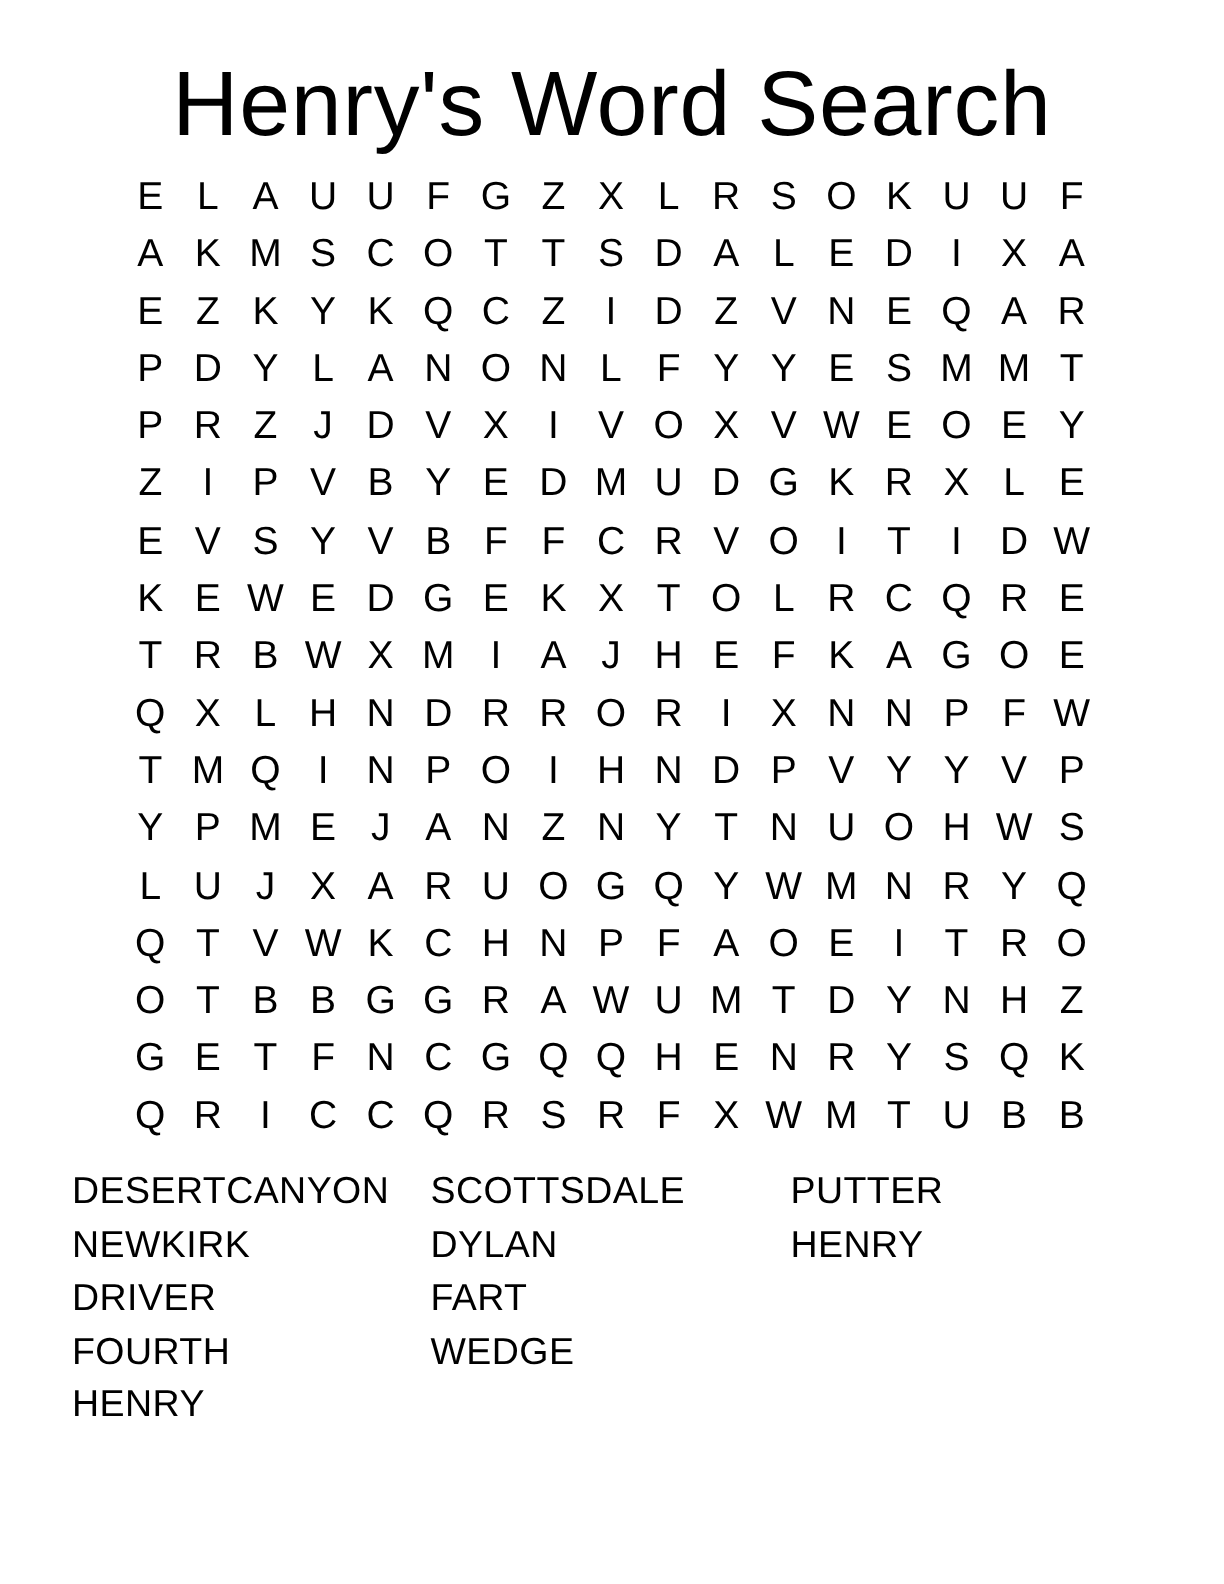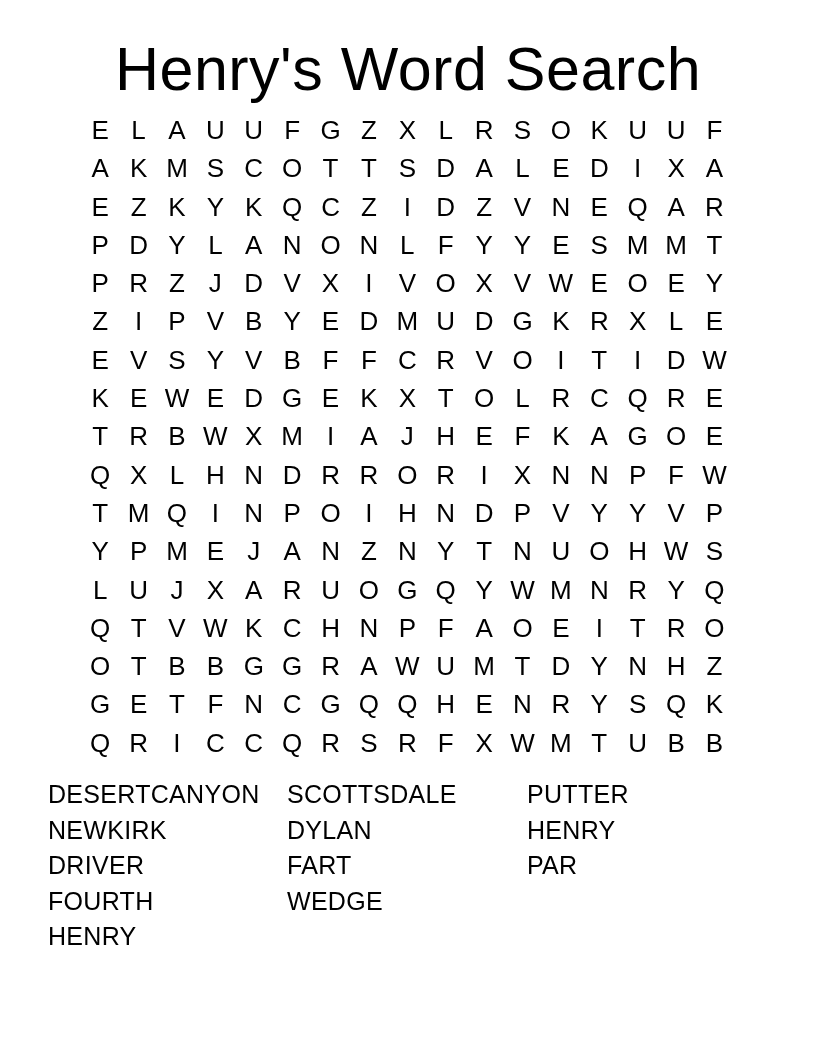--- a/index.html
+++ b/index.html
@@ -402,16 +402,15 @@
       </div>
     <div class="word-col word-col-2">
         <div class="word-item">SCOTTSDALE</div>
         <div class="word-item">DYLAN</div>
         <div class="word-item">FART</div>
         <div class="word-item">WEDGE</div>
       </div>
     <div class="word-col word-col-3">
         <div class="word-item">PUTTER</div>
         <div class="word-item">HENRY</div>
-        <div class="word-item">PAR</div>
       </div>
   </div>
 </div>
 
 </body></html>

